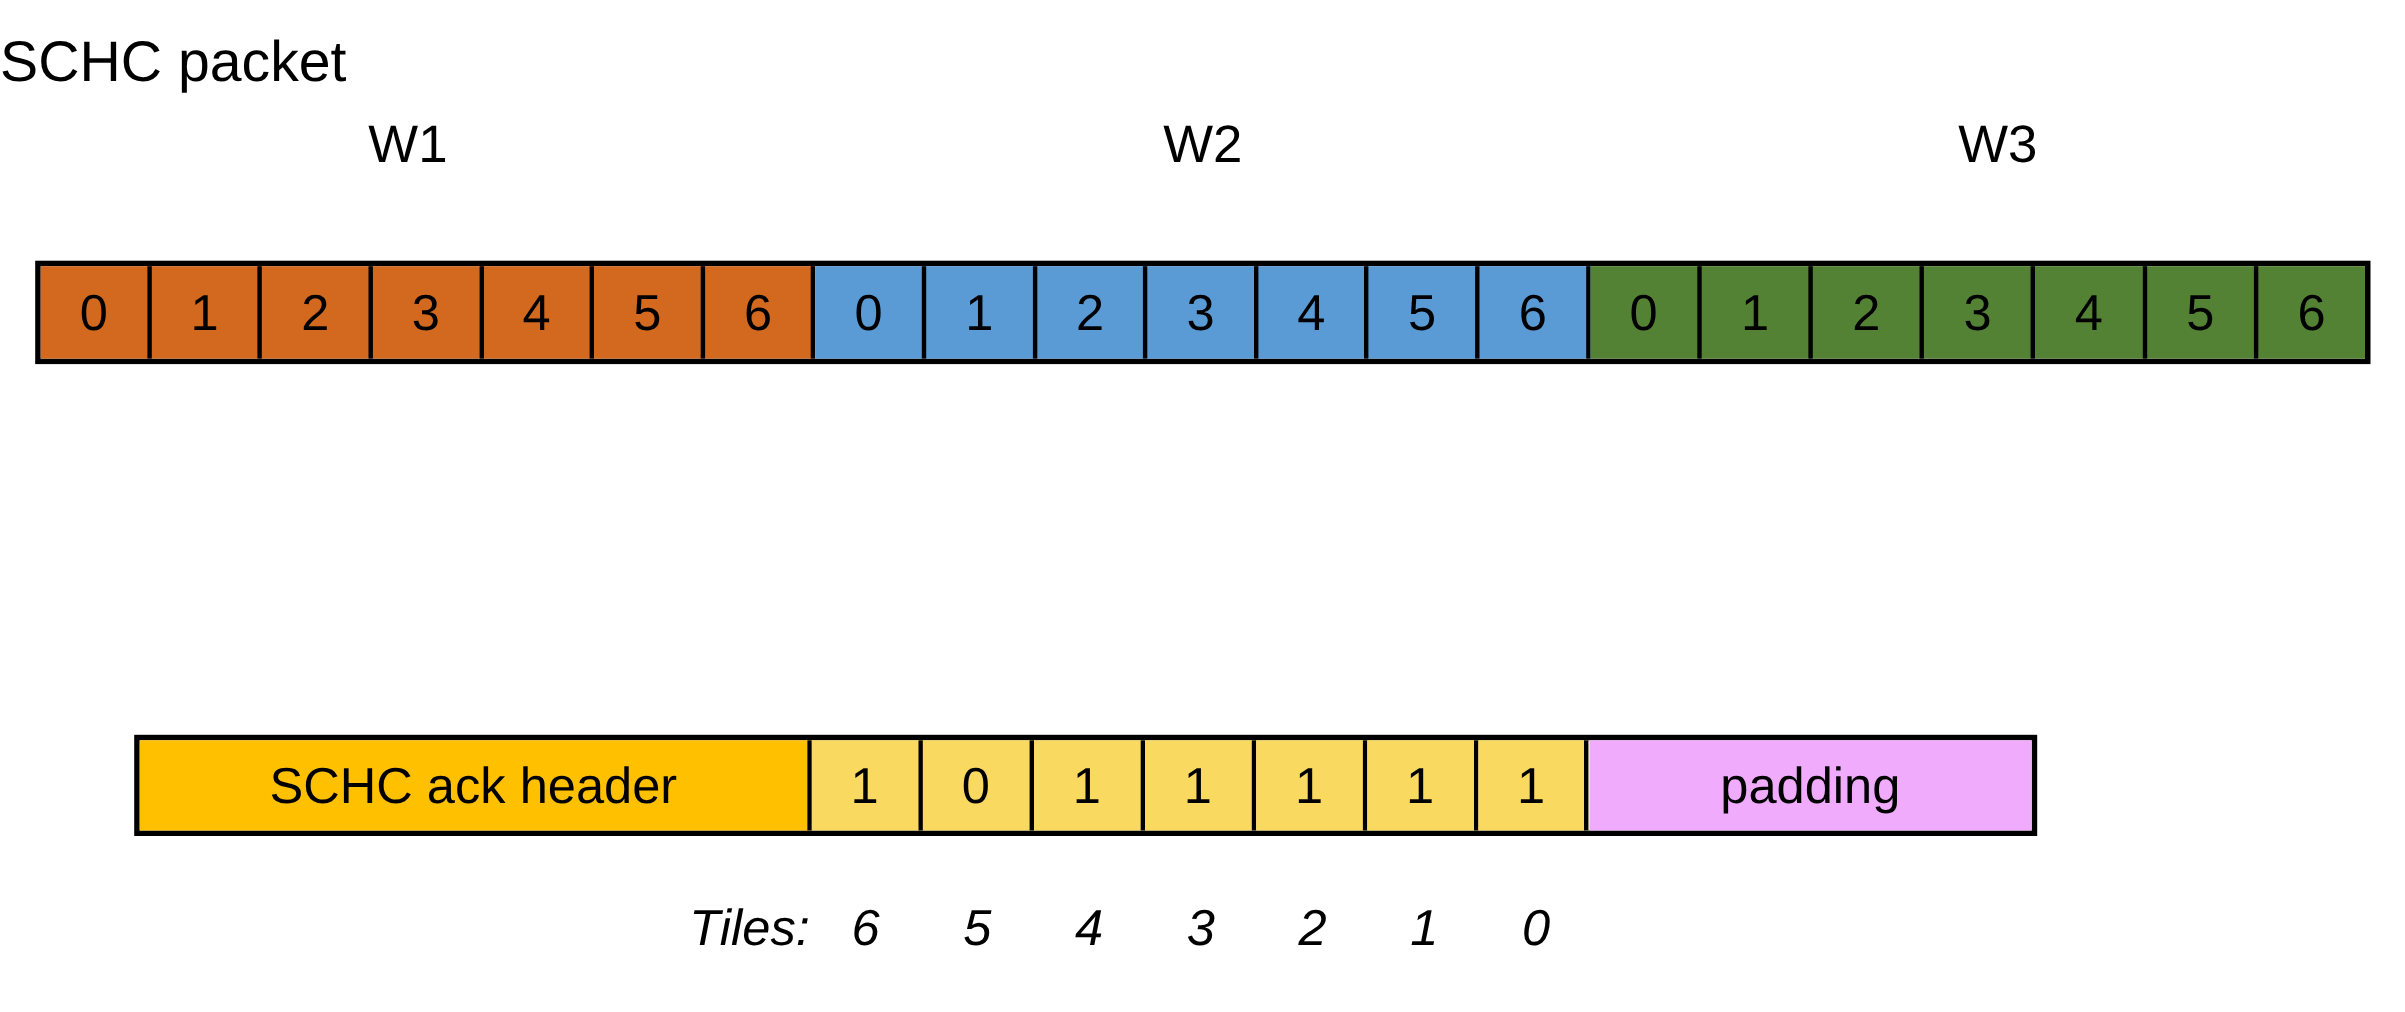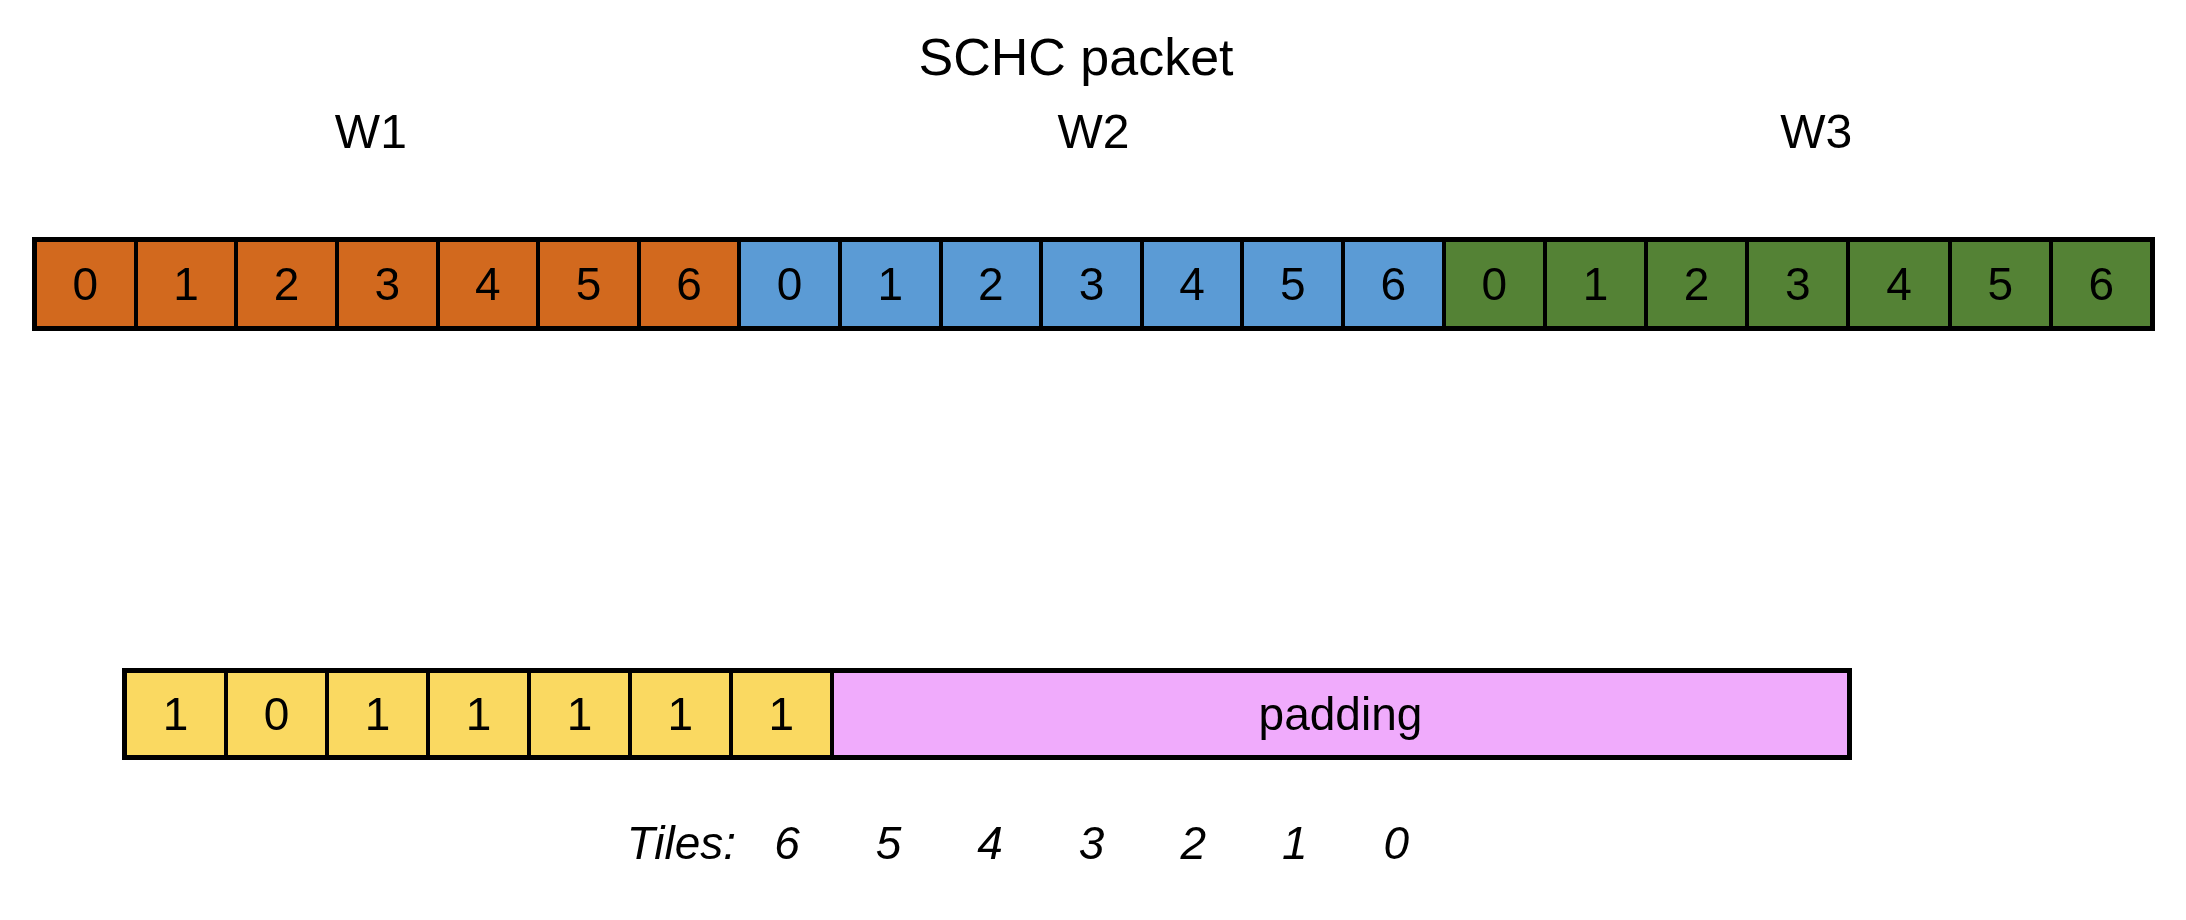--- a/index.html
+++ b/index.html
@@ -26,21 +26,20 @@
     font-size: 52px;
     line-height: 1;
     color: #000000;
     white-space: nowrap;
     font-weight: 400;
   }
   #packet-title {
     left: 0;
     top: 31px;
     width: 2152px;
-    text-align: center;
   }
   #bitmap-title {
     left: 122px;
     top: 590px;
     width: 1730px;
     text-align: center;
   }
 
   
   #window-labels {
@@ -224,20 +223,21 @@
       <div class="tile">4</div>
       <div class="tile">5</div>
       <div class="tile">6</div>
     </div>
 
   </div>
 
 
   <div id="bitmap-strip" style="border-color: rgb(0, 0, 0);">
 
+    <div id="ack-header" style="background: rgb(255, 192, 0);">SCHC ack header</div>
 
     <div id="bitmap-bits">
       <div class="bit-cell" style="background: rgb(250, 217, 97);">1</div>
       <div class="bit-cell" style="background: rgb(250, 217, 97);">0</div>
       <div class="bit-cell" style="background: rgb(250, 217, 97);">1</div>
       <div class="bit-cell" style="background: rgb(250, 217, 97);">1</div>
       <div class="bit-cell" style="background: rgb(250, 217, 97);">1</div>
       <div class="bit-cell" style="background: rgb(250, 217, 97);">1</div>
       <div class="bit-cell" style="background: rgb(250, 217, 97);">1</div>
     </div>

